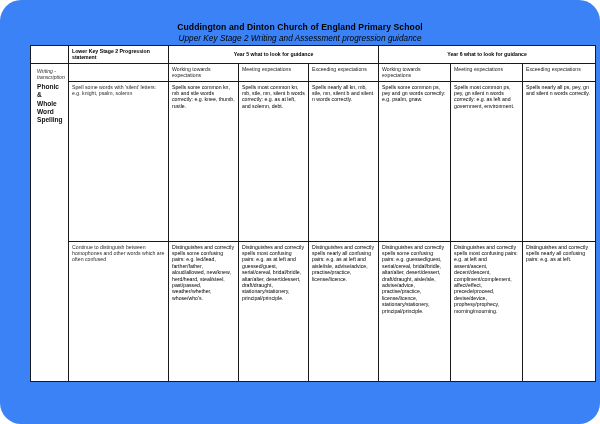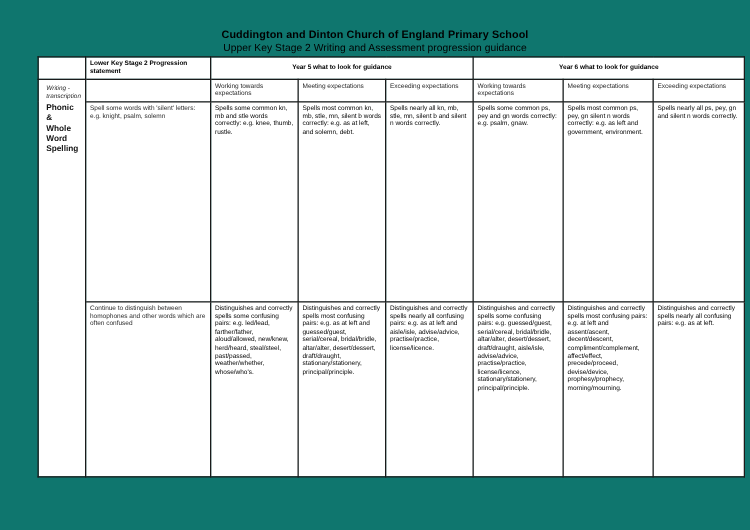--- a/index.html
+++ b/index.html
@@ -11,37 +11,39 @@
     width: 600px;
     height: 424px;
     font-family: "Liberation Sans", sans-serif;
     color: #000000;
     overflow: hidden;
   }
   .page {
     position: relative;
     width: 600px;
     height: 424px;
-    background: #0f766e;
+    background: #3b82f6;
+    border-radius: 21px;
   }
   .title-block {
     position: absolute;
     left: 0;
     top: 22px;
     width: 600px;
     text-align: center;
   }
   .doc-title {
     font-size: 8.6px;
     font-weight: bold;
     line-height: 11px;
     letter-spacing: 0.1px;
   }
   .doc-subtitle {
     font-size: 8.2px;
+    font-style: italic;
     line-height: 11px;
     letter-spacing: 0.05px;
   }
   table.grid {
     position: absolute;
     left: 30px;
     top: 45px;
     width: 565px;
     border-collapse: collapse;
     table-layout: fixed;

